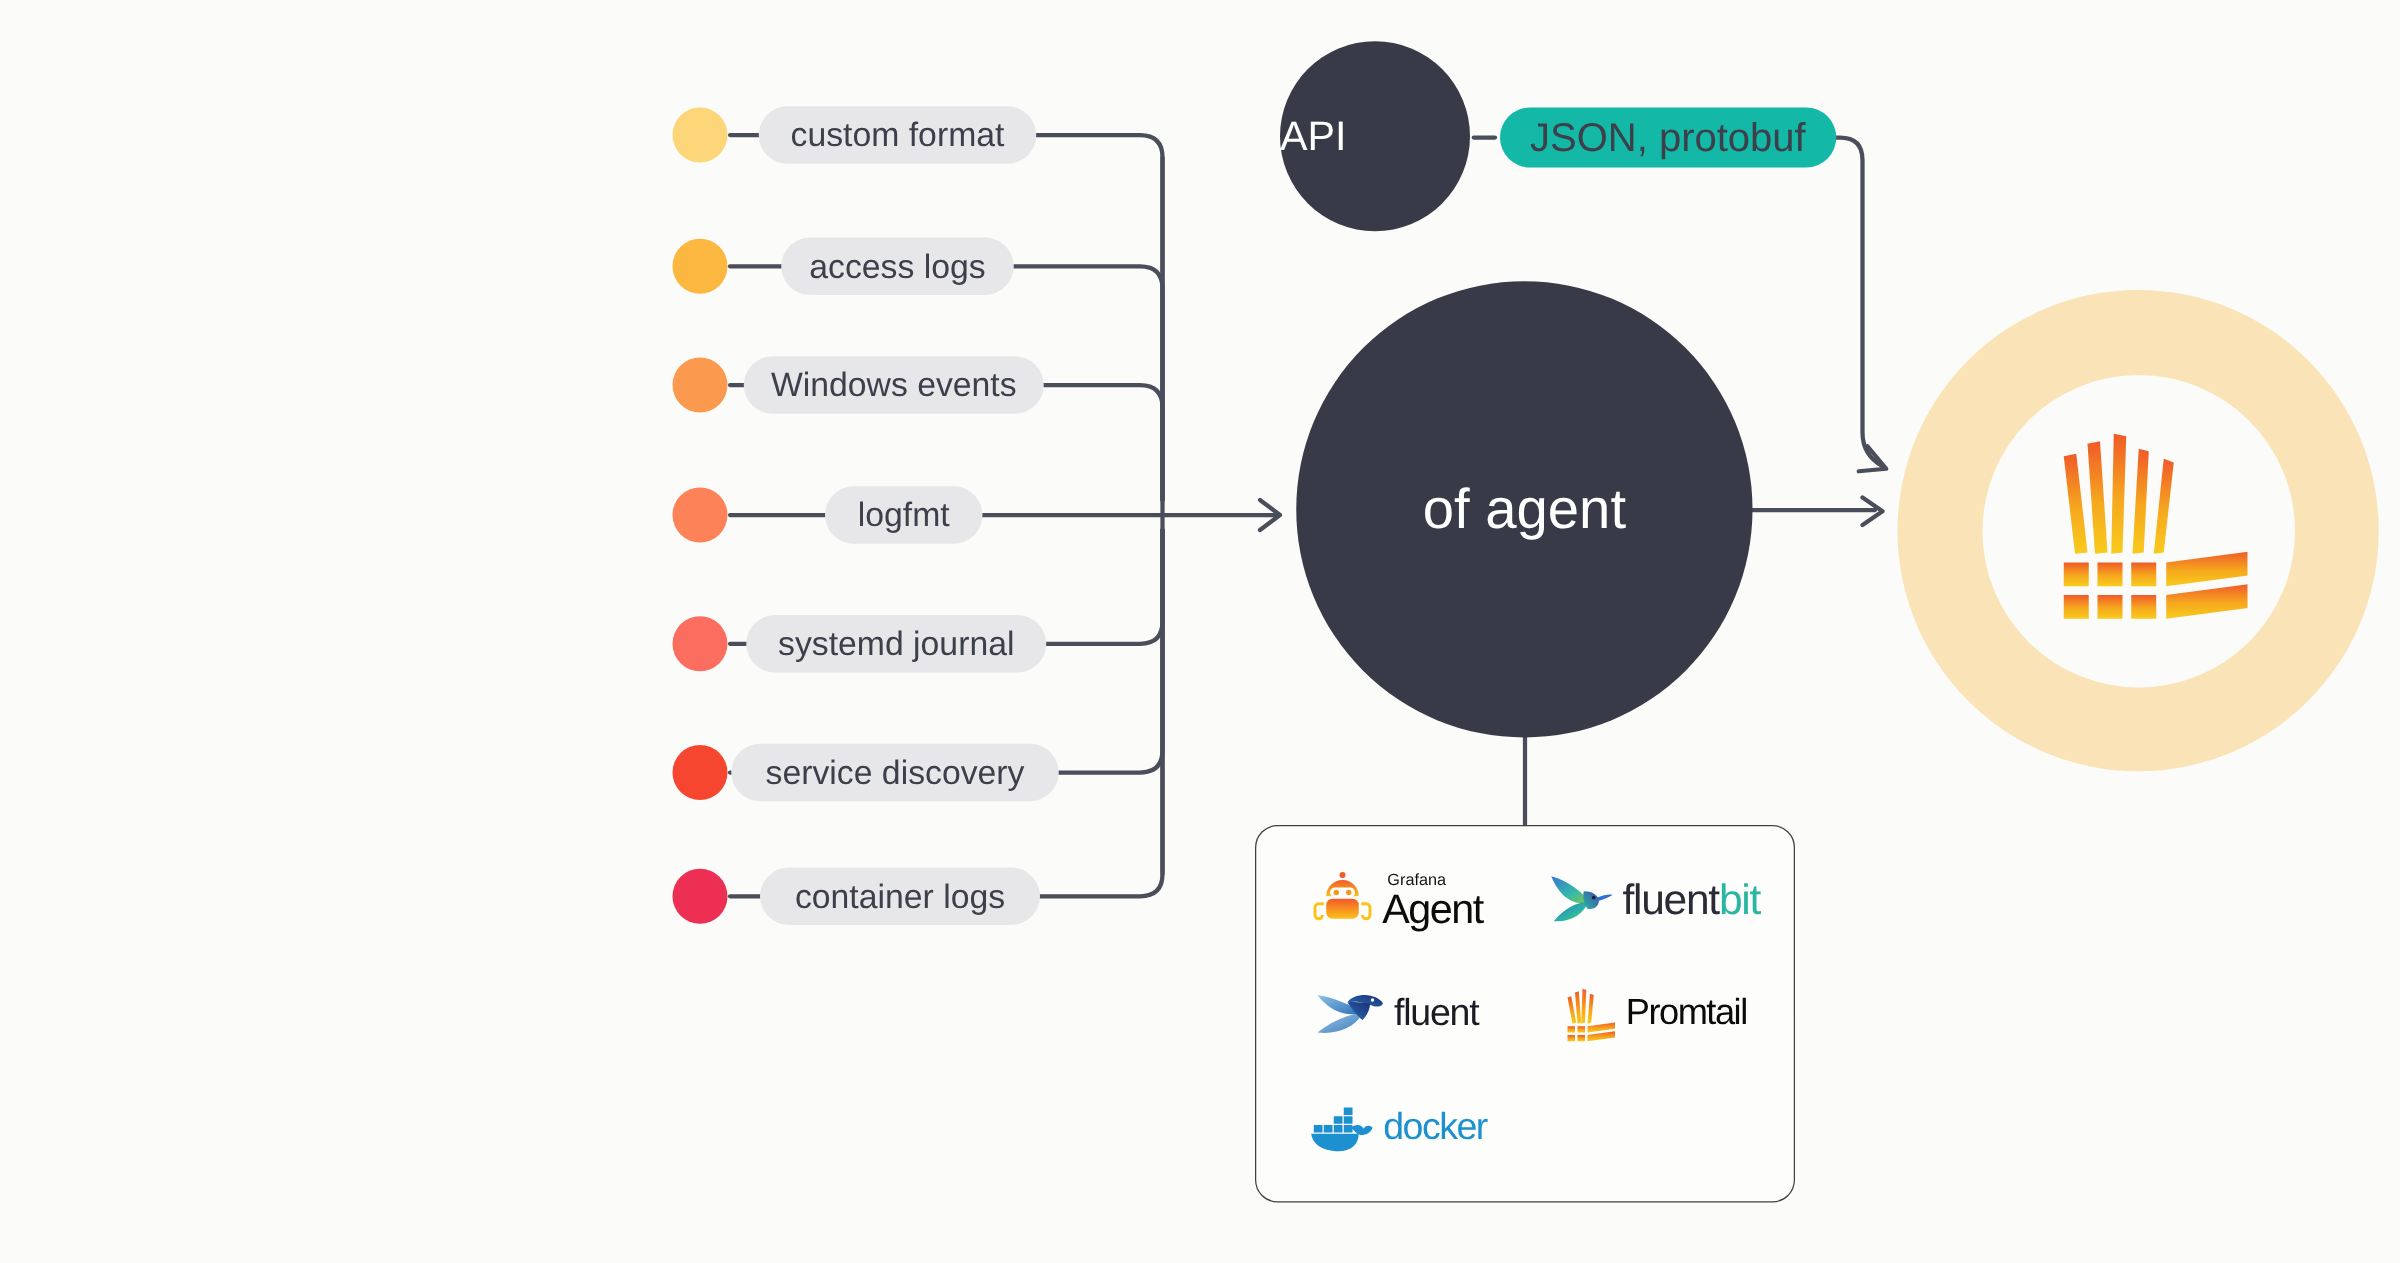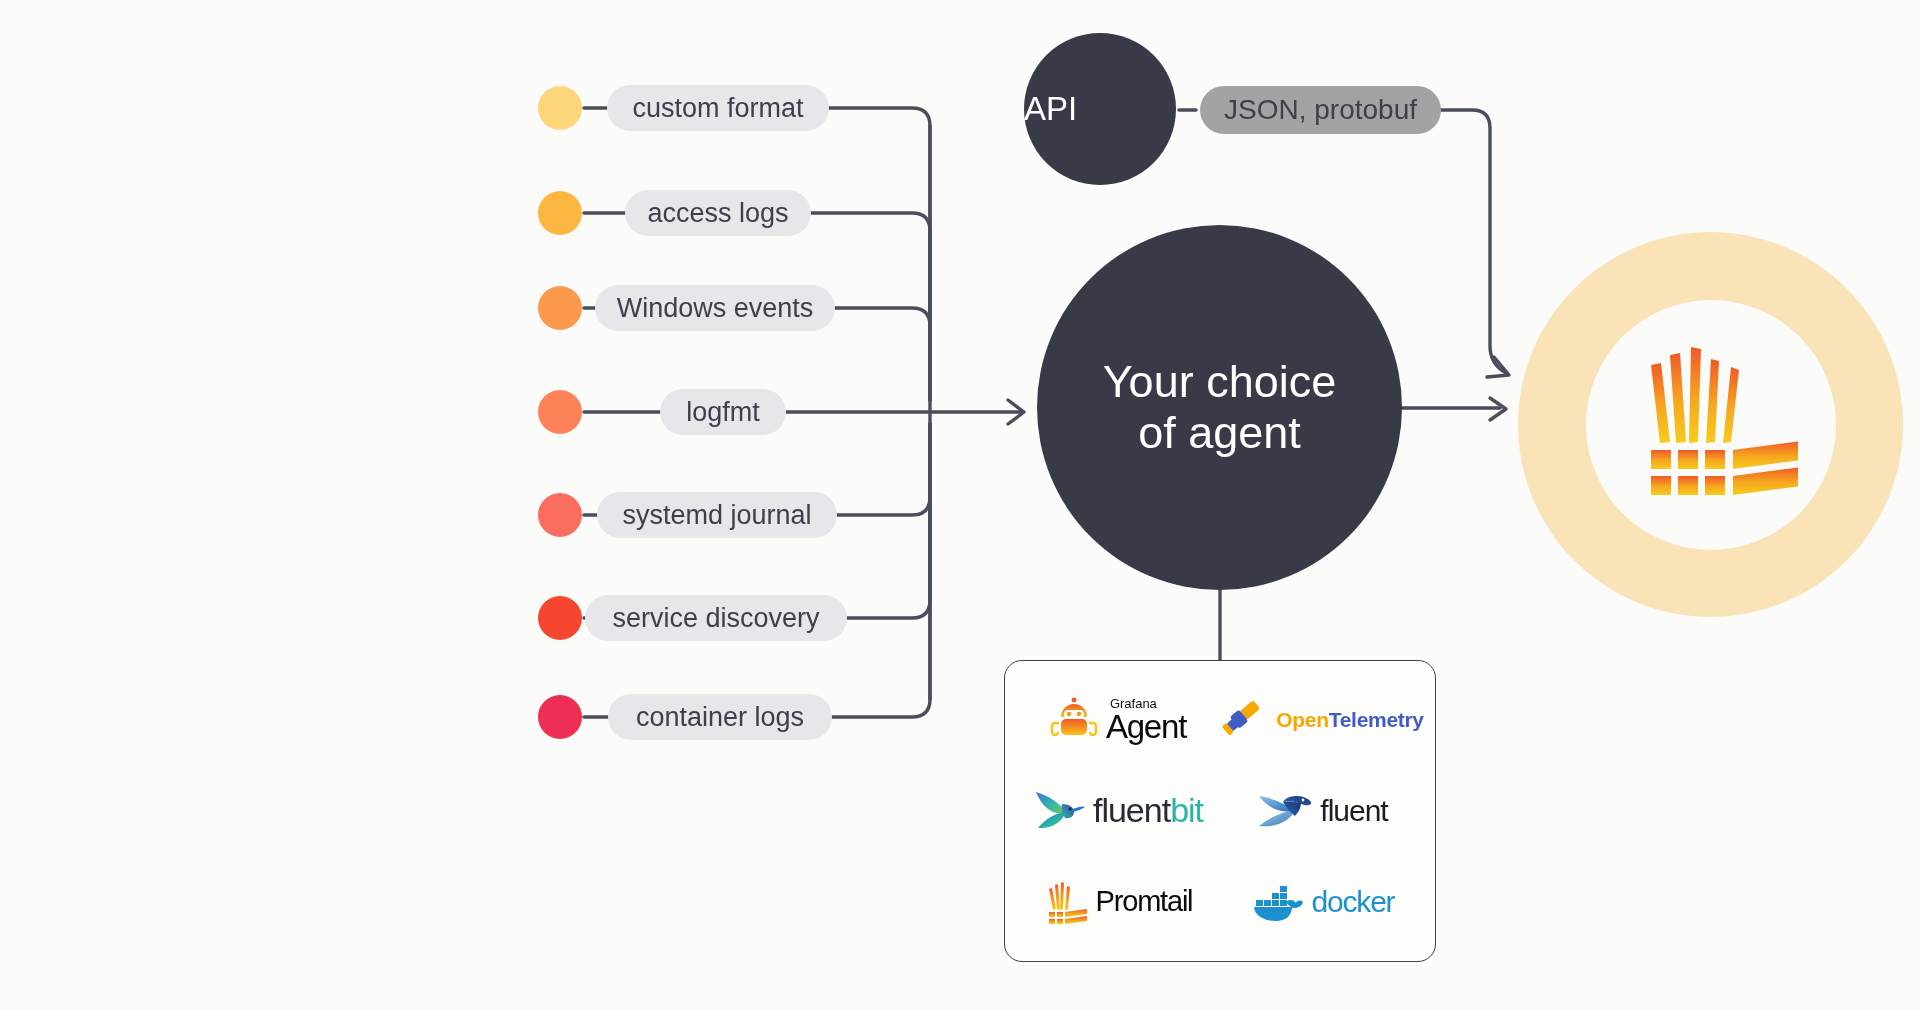--- a/index.html
+++ b/index.html
@@ -62,23 +62,23 @@
   }
   #api-node .cap {
     color: #ffffff;
     font-size: 33px;
   }
   #api-pill {
     position: absolute;
     left: 1200px; top: 86px;
     height: 48px;
     border-radius: 24px;
-    background: #a3a3a3;
+    background: #14b8a6;
     color: #3d404b;
-    font-size: 28px;
+    font-size: 32px;
     display: flex; align-items: center; justify-content: center;
     padding: 12px 24px;
     white-space: nowrap;
   }
 
   
   #agent-circle {
     position: absolute;
     left: 1037px; top: 225px;
     width: 365px; height: 365px;
@@ -234,21 +234,20 @@
     <div class="src-dot" style="background:#ec2f53;"></div>
     <div class="src-pill" style="left:608px;width:224px;">container logs</div>
   </div>
 
   <div id="api-node">
     <span class="cap">API</span>
   </div>
   <div id="api-pill">JSON, protobuf</div>
 
   <div id="agent-circle">
-    <span class="ln">Your choice</span>
     <span class="ln">of agent</span>
   </div>
 
   <div id="loki-ring">
     <div id="loki-inner">
       <svg width="175" height="175" viewBox="0 0 175 175">
         <defs>
           <linearGradient id="lk" x1="0" y1="0" x2="0" y2="1">
             <stop offset="0%" stop-color="#f05a28"></stop>
             <stop offset="55%" stop-color="#f6a81e"></stop>
@@ -296,33 +295,20 @@
         <circle cx="30" cy="19" r="2.2" fill="#f59a1f"></circle>
         <path d="M10 28 h-4 a3 3 0 0 0 -3 3 v6 a3 3 0 0 0 6 0" stroke="#fbc21a" stroke-width="2.4" fill="none"></path>
         <path d="M40 28 h4 a3 3 0 0 1 3 3 v6 a3 3 0 0 1 -6 0" stroke="#fbc21a" stroke-width="2.4" fill="none"></path>
       </svg>
       <span class="grafana-word">
         <span class="small">Grafana</span>
         <span class="big">Agent</span>
       </span>
     </div>
 
-    <div class="logo-cell">
-      <svg width="48" height="48" viewBox="0 0 48 48">
-        <g transform="rotate(-40 24 24)">
-          <rect x="25" y="14" width="18" height="11" rx="3" fill="#f5a800"></rect>
-          <rect x="14" y="12" width="12" height="15" rx="3" fill="#425cc7"></rect>
-          <rect x="7" y="15" width="9" height="10" rx="2.5" fill="#425cc7"></rect>
-          <rect x="2" y="14" width="6" height="12" rx="2" fill="#f5a800"></rect>
-        </g>
-      </svg>
-      <span class="otel-word">
-        <span class="otel-open">Open</span><span class="otel-tele">Telemetry</span>
-      </span>
-    </div>
 
     <div class="logo-cell">
       <svg width="54" height="50" viewBox="0 0 54 50">
         <defs>
           <linearGradient id="fb1" x1="0" y1="0" x2="1" y2="1">
             <stop offset="0%" stop-color="#2d6fd3"></stop>
             <stop offset="60%" stop-color="#2bb6a3"></stop>
             <stop offset="100%" stop-color="#7fc243"></stop>
           </linearGradient>
           <linearGradient id="fb2" x1="1" y1="0" x2="0" y2="1">

